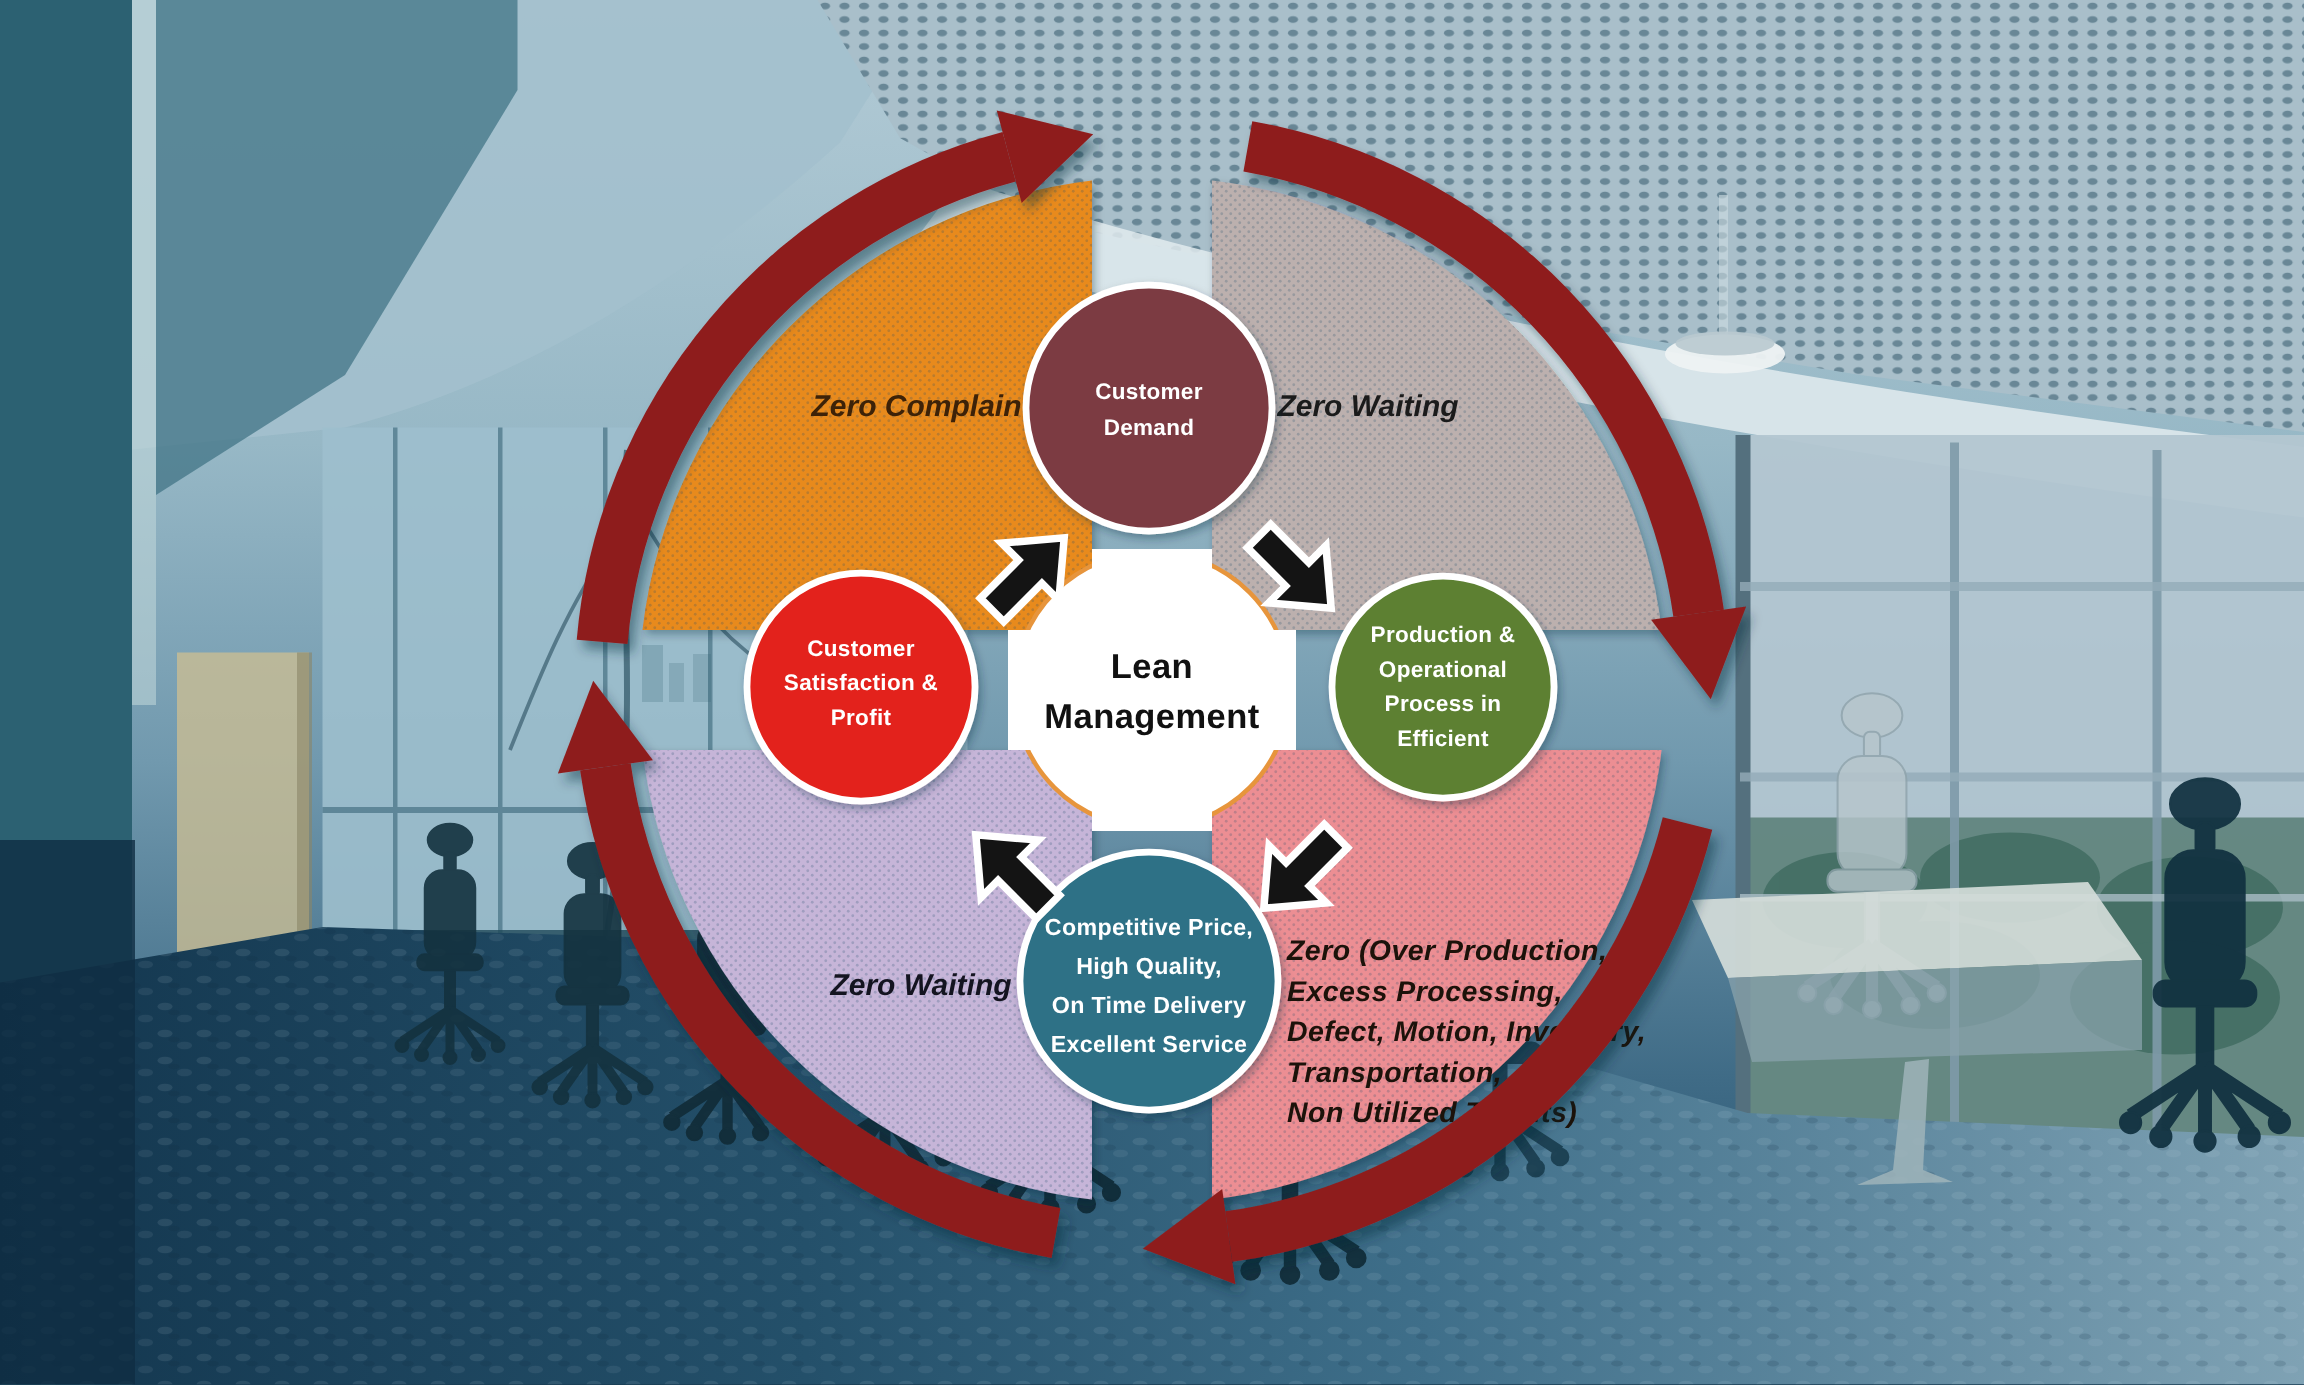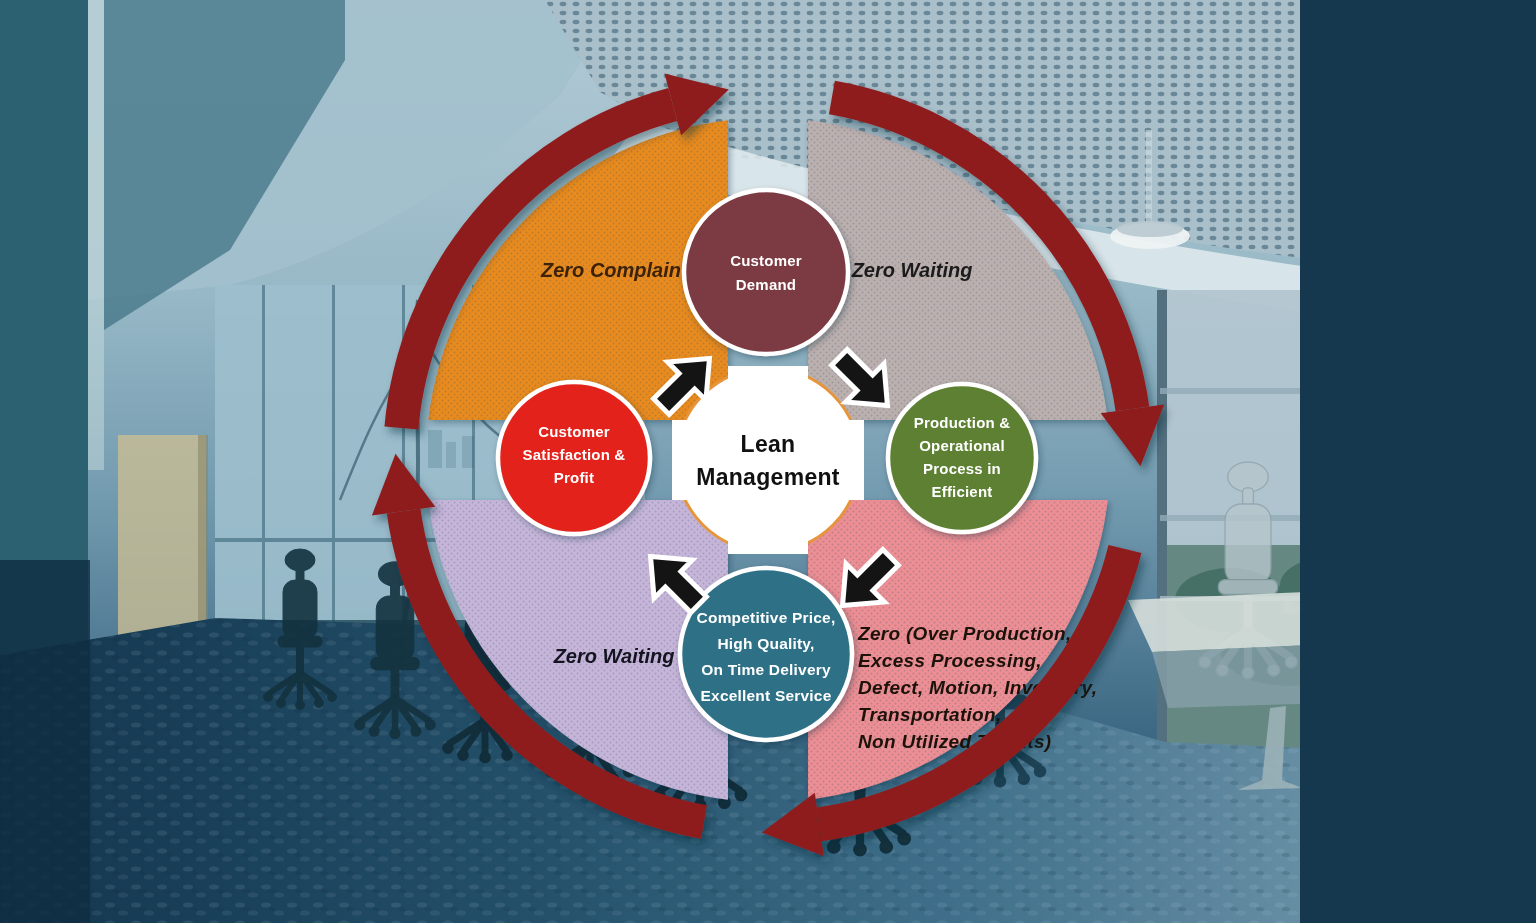--- a/index.html
+++ b/index.html
@@ -1,16 +1,16 @@
 <!DOCTYPE html>
 <html><head>
 <meta charset="utf-8">
 <style>
   html,body{margin:0;padding:0;background:#16384e;}
-  .stage{position:relative;width:1300px;height:923px;overflow:hidden;}
+  .stage{position:relative;width:1536px;height:923px;overflow:hidden;}
   svg{display:block;}
   text{font-family:"Liberation Sans","DejaVu Sans",sans-serif;}
   .node-label{fill:#ffffff;font-weight:bold;font-size:15px;letter-spacing:.2px;}
   .node-label-lg{fill:#ffffff;font-weight:bold;font-size:15.5px;letter-spacing:.2px;}
   .quad-label{font-style:italic;font-weight:bold;font-size:20px;}
   .pink-line{font-style:italic;font-weight:bold;font-size:19px;fill:#1c120a;letter-spacing:.3px;}
   .center-title{font-weight:bold;font-size:23px;fill:#111111;letter-spacing:.3px;}
 </style>
 </head>
 <body>

